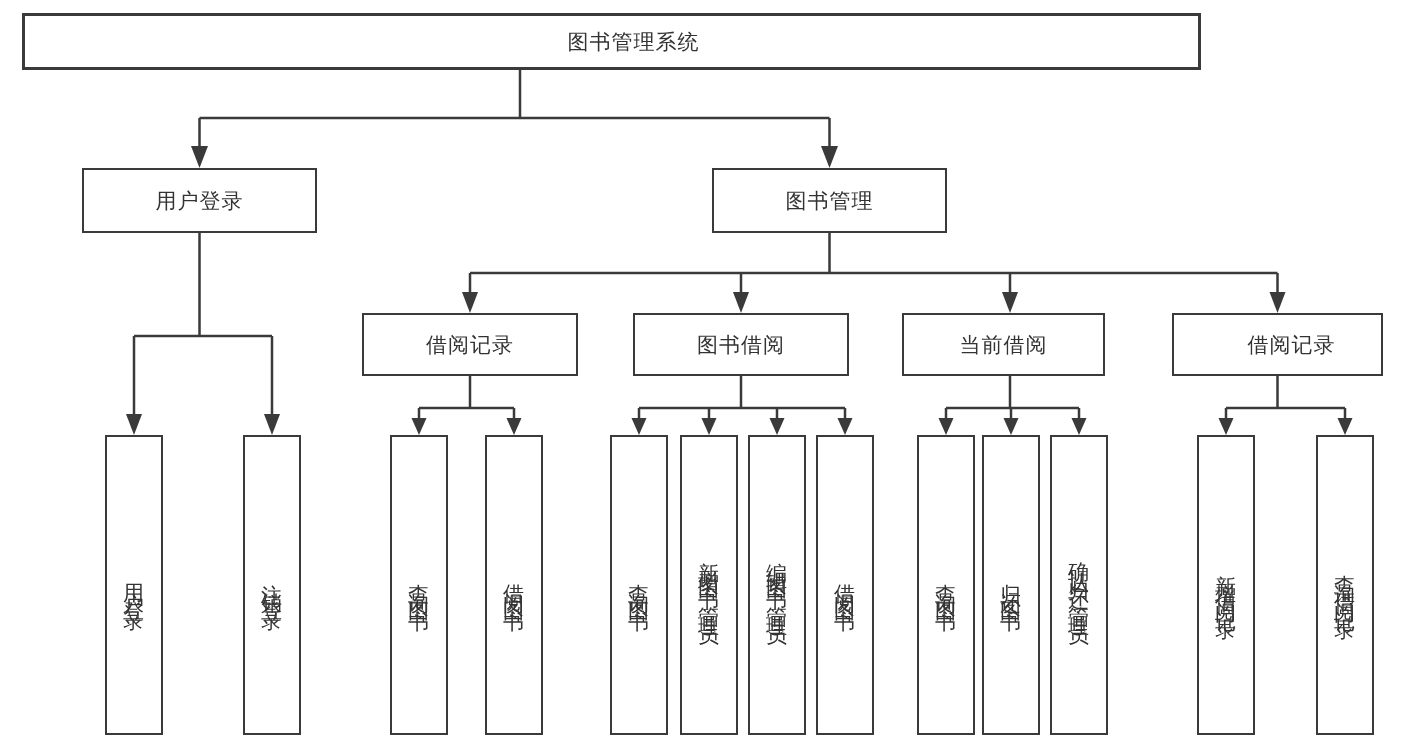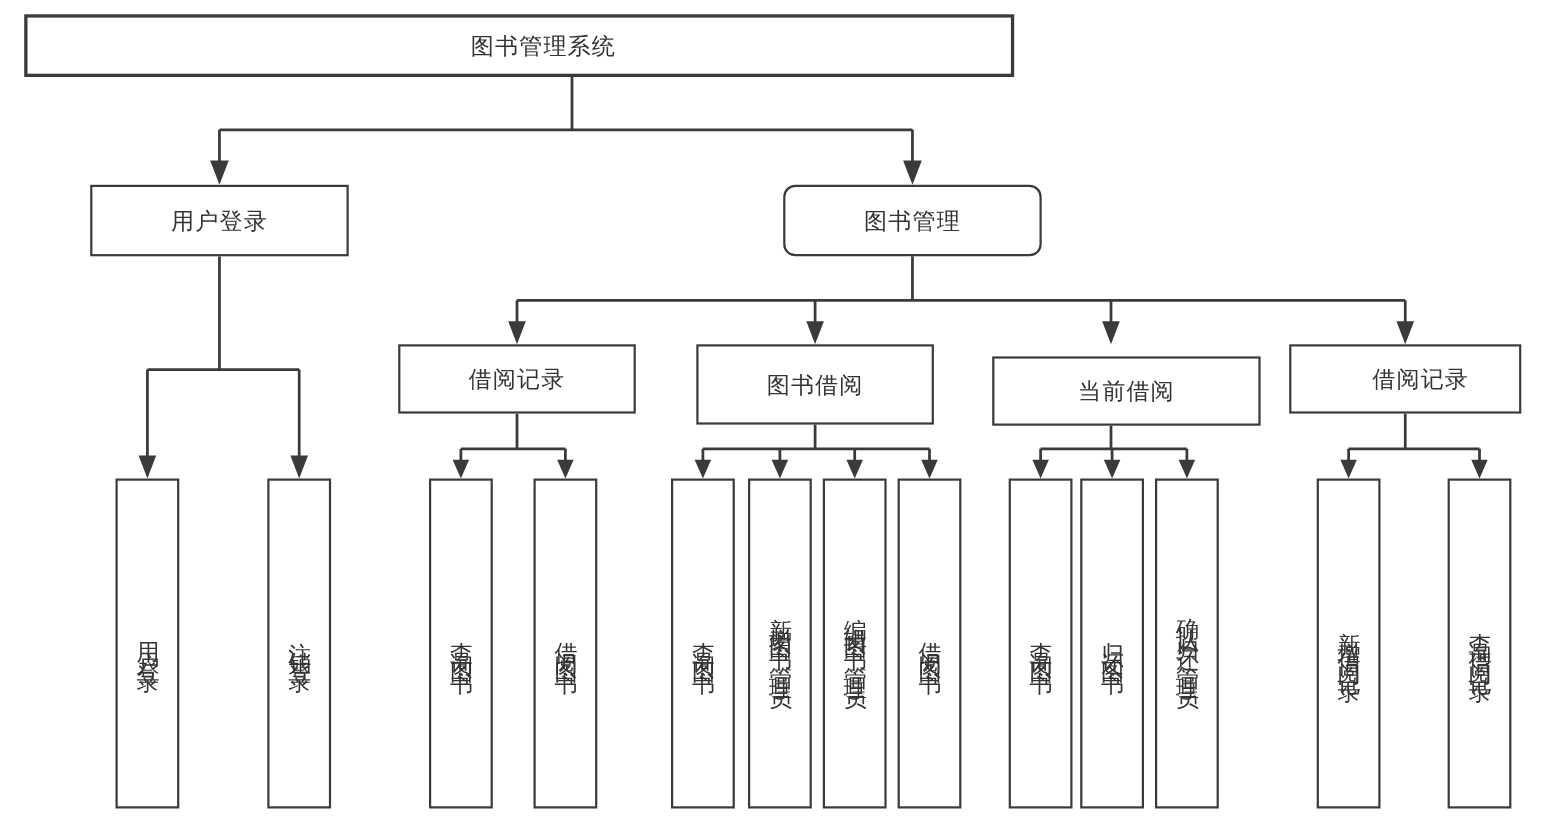--- a/index.html
+++ b/index.html
@@ -86,38 +86,38 @@
       <polygon points="769.5,418 784.5,418 777,435"></polygon>
       <polygon points="837.5,418 852.5,418 845,435"></polygon>
       <polygon points="938.5,418 953.5,418 946,435"></polygon>
       <polygon points="1003.5,418 1018.5,418 1011,435"></polygon>
       <polygon points="1071.5,418 1086.5,418 1079,435"></polygon>
       <polygon points="1218.5,418 1233.5,418 1226,435"></polygon>
       <polygon points="1337.5,418 1352.5,418 1345,435"></polygon>
     </g>
   </svg>
 
-  <div class="node root hnode" style="left:22px; top:13px; width:900px; height:57px;padding-left:44px;">
+  <div class="node root hnode" style="left:22px; top:13px; width:1179px; height:57px;padding-left:44px;">
     <span>图书管理系统</span>
   </div>
 
   <div class="node hnode" style="left:82px; top:168px; width:235px; height:65px;">
     <span>用户登录</span>
   </div>
-  <div class="node hnode" style="left:712px; top:168px; width:235px; height:65px;border-radius:11px;">
+  <div class="node hnode" style="left:712px; top:168px; width:235px; height:65px;">
     <span>图书管理</span>
   </div>
 
   <div class="node hnode" style="left:362px; top:313px; width:216px; height:63px;">
     <span>借阅记录</span>
   </div>
-  <div class="node hnode" style="left:633px; top:313px; width:216px; height:73px;">
+  <div class="node hnode" style="left:633px; top:313px; width:216px; height:63px;">
     <span>图书借阅</span>
   </div>
-  <div class="node hnode" style="left:902px; top:324px; width:244px; height:63px;">
+  <div class="node hnode" style="left:902px; top:313px; width:203px; height:63px;">
     <span>当前借阅</span>
   </div>
   <div class="node hnode" style="left:1172px; top:313px; width:211px; height:63px;padding-left:28px;">
     <span>借阅记录</span>
   </div>
 
   <div class="node leaf" style="left:105px; top:435px; width:58px; height:300px;">
     <span class="vtext">用户登录</span>
   </div>
   <div class="node leaf" style="left:243px; top:435px; width:58px; height:300px;">

